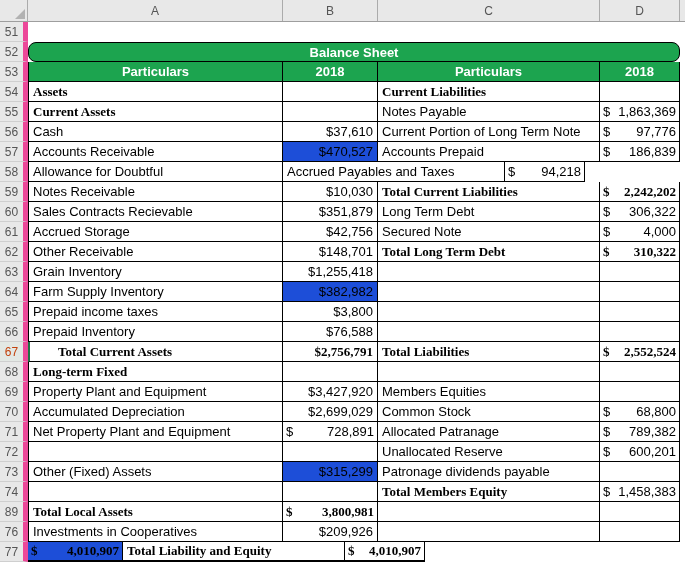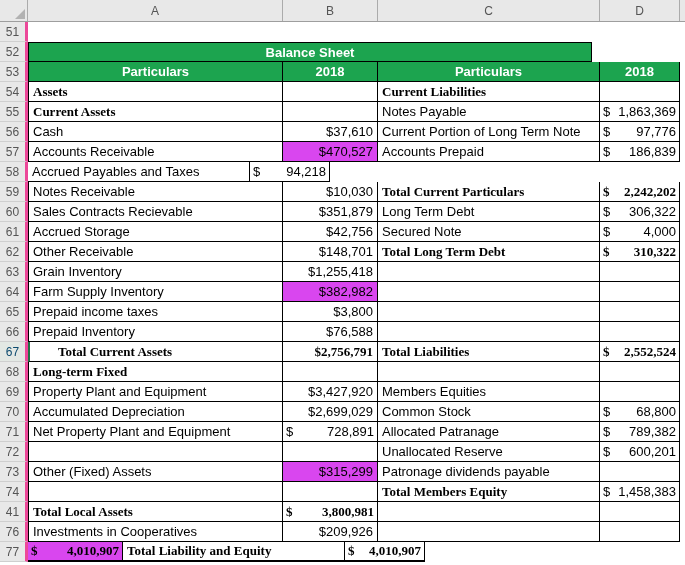--- a/index.html
+++ b/index.html
@@ -11,38 +11,38 @@
   .colheads { display:flex; height:22px; background:#E8E8E8; border-bottom:1px solid #9E9E9E; }
   .corner { width:28px; height:100%; background:#E8E8E8; border-right:1px solid #ABABAB; position:relative; }
   .tri { position:absolute; right:2px; bottom:2px; width:0; height:0;
          border-left:10px solid transparent; border-bottom:10px solid #B2B2B2; }
   .ch { display:flex; align-items:center; justify-content:center; height:100%;
         color:#555; font-size:12px; border-right:1px solid #ABABAB; }
   .ch.fill { flex:1; border-right:none; }
 
   
   .r { display:flex; height:20px; }
-  .rh { width:28px; background:#E8E8E8; border-right:3px solid #ec4899; border-bottom:1px solid #CFCFCF;
+  .rh { width:28px; background:#E8E8E8; border-right:5px solid #ec4899; border-bottom:1px solid #CFCFCF;
         color:#555; font-size:12px; display:flex; align-items:center; justify-content:center; flex:0 0 28px; }
-  .rh.active { color:#0c4a6e; background:#E3E8E4; }
+  .rh.active { color:#c2410c; background:#E3E8E4; }
   .blankfill { flex:1; background:#fff; }
 
   
   .cell { height:20px; border-right:1px solid #000; border-bottom:1px solid #000;
           display:flex; align-items:center; padding:0 4px; font-size:13px; color:#000;
           white-space:nowrap; overflow:hidden; background:#fff; flex:0 0 auto; }
-  .wa { width:255px; } .wb { width:95px; } .wc { width:222px; } .wd { width:80px; } .wt { width:564px; }
+  .wa { width:255px; } .wb { width:95px; } .wc { width:222px; } .wd { width:80px; } .wt { width:652px;border-radius:8px; }
   .bl { border-left:1px solid #000; }
   .bl-sel { border-left:2px solid #217346;padding-left:28px; }
   .bt { border-top:1px solid #000; }
   .label { justify-content:flex-start; }
   .money { justify-content:flex-end; }
   .acc { justify-content:space-between; padding:0 3px; }
   .bold { font-weight:700;font-family:Liberation Serif, serif; }
-  .yellow { background:#d946ef; }
+  .yellow { background:#1d4ed8; }
   .gcell { background:#1CA44F; color:#fff; font-weight:700; justify-content:center; font-size:13px; }
   .thickb { border-bottom-width:2px; }
 </style>
 </head>
 <body>
 
 <div class="sheet">
   <div class="colheads">
     <div class="corner">
       <span class="tri"></span>
@@ -101,31 +101,32 @@
         <div class="cell wa label bl">Accounts Receivable</div>
         <div class="cell wb money yellow">$470,527</div>
         <div class="cell wc label">Accounts Prepaid</div>
         <div class="cell wd acc">
           <span>$</span>
           <span>186,839</span>
         </div>
       </div>
       <div class="r">
         <div class="rh">58</div>
+        <div class="cell wa label bl">Allowance for Doubtful</div>
         <div class="cell wc label">Accrued Payables and Taxes</div>
         <div class="cell wd acc">
           <span>$</span>
           <span>94,218</span>
         </div>
       </div>
       <div class="r">
         <div class="rh">59</div>
         <div class="cell wa label bl">Notes Receivable</div>
         <div class="cell wb money">$10,030</div>
-        <div class="cell wc label bold">Total Current Particulars</div>
+        <div class="cell wc label bold">Total Current Liabilities</div>
         <div class="cell wd bold acc">
           <span>$</span>
           <span>2,242,202</span>
         </div>
       </div>
       <div class="r">
         <div class="rh">60</div>
         <div class="cell wa label bl">Sales Contracts Recievable</div>
         <div class="cell wb money">$351,879</div>
         <div class="cell wc label">Long Term Debt</div>
@@ -250,21 +251,21 @@
         <div class="rh">74</div>
         <div class="cell wa label bl"></div>
         <div class="cell wb money"></div>
         <div class="cell wc label bold">Total Members Equity</div>
         <div class="cell wd acc">
           <span>$</span>
           <span>1,458,383</span>
         </div>
       </div>
       <div class="r">
-        <div class="rh">41</div>
+        <div class="rh">89</div>
         <div class="cell wa label bl bold">Total Local Assets</div>
         <div class="cell wb bold acc">
           <span>$</span>
           <span>3,800,981</span>
         </div>
         <div class="cell wc label"></div>
         <div class="cell wd money"></div>
       </div>
       <div class="r">
         <div class="rh">76</div>

